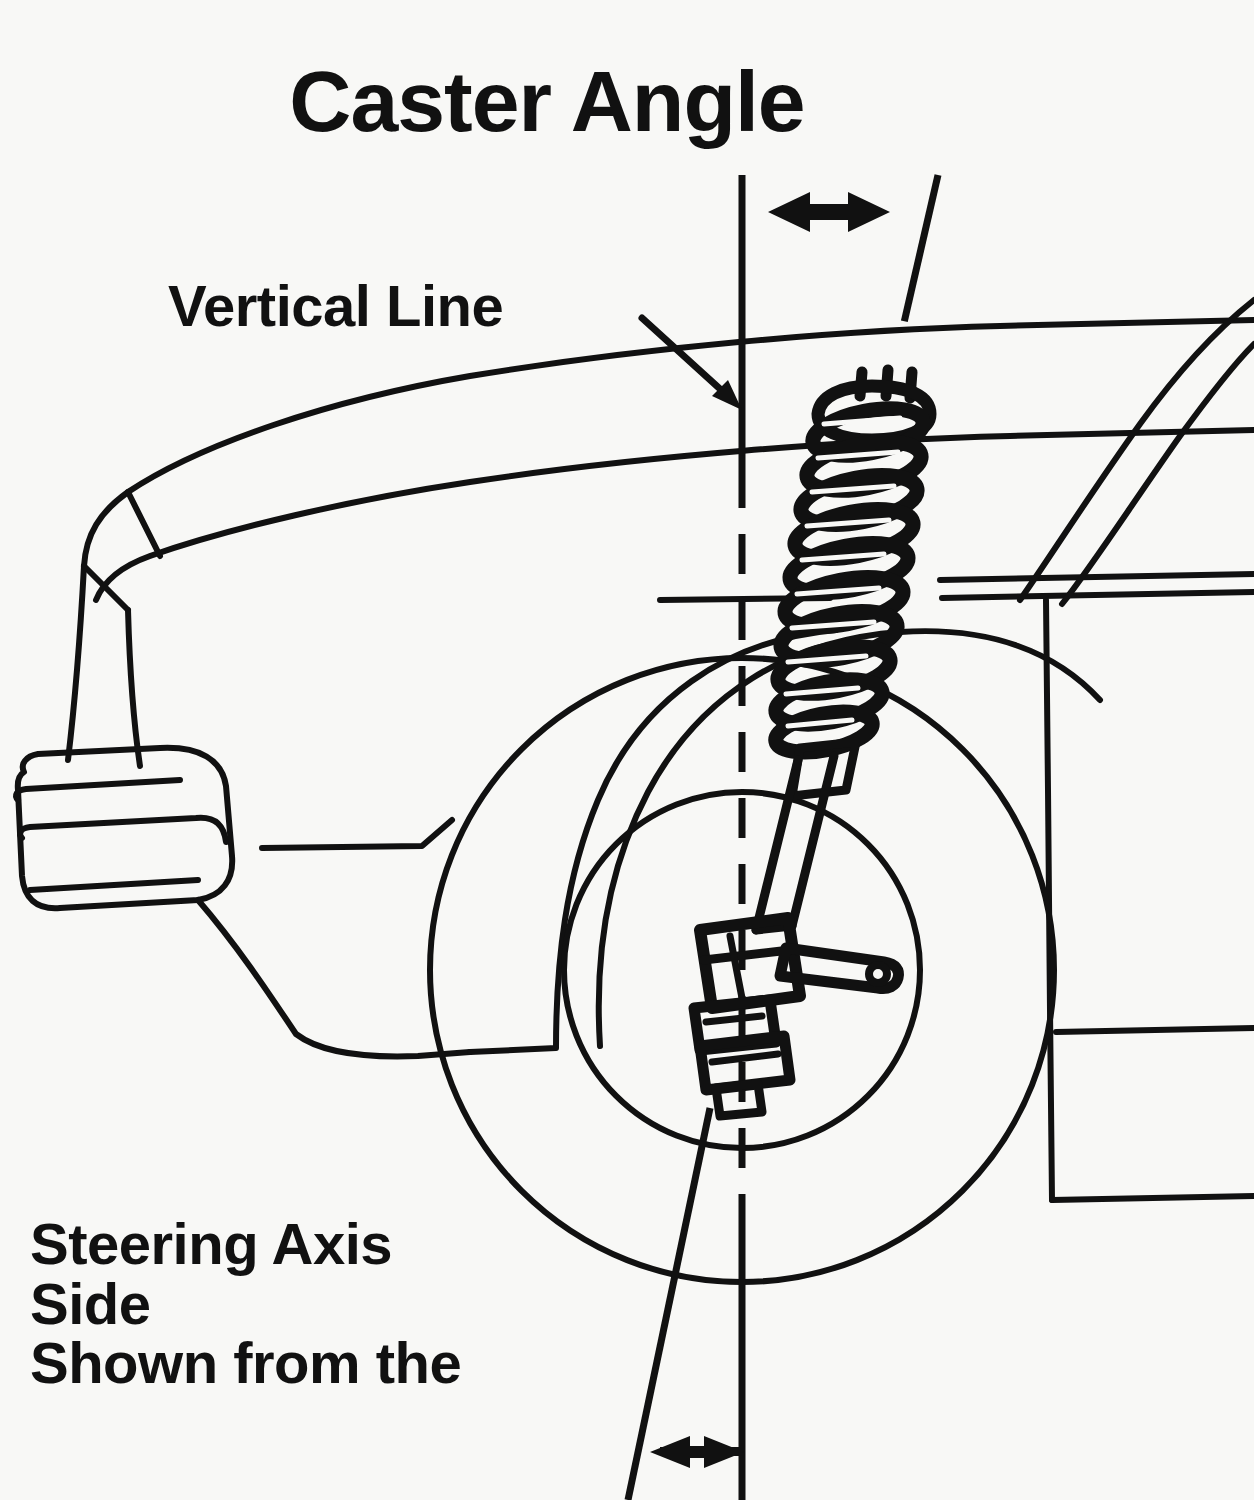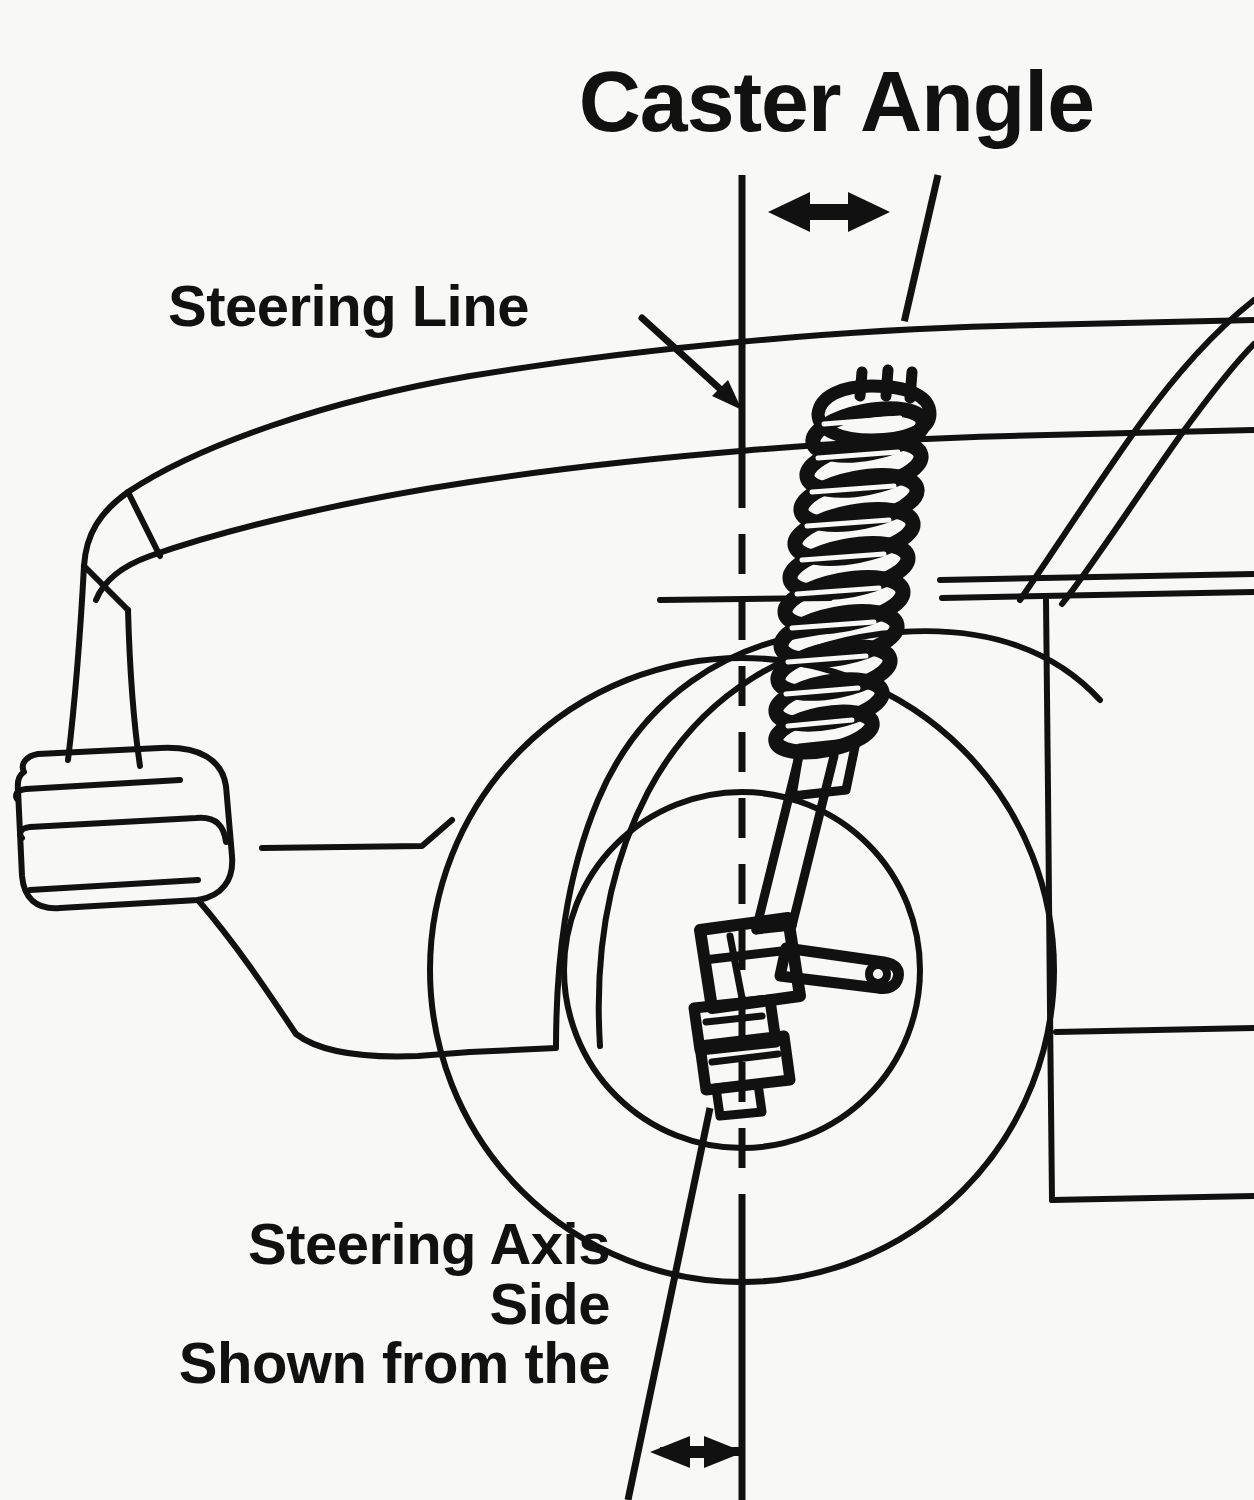--- a/index.html
+++ b/index.html
@@ -28,36 +28,36 @@
     color: #111111;
     font-family: "Liberation Sans", sans-serif;
     font-weight: bold;
     white-space: nowrap;
     letter-spacing: -0.5px;
   }
   #title-text {
     left: 0;
     top: 52px;
     width: 1254px;
-    text-align: right;
+    text-align: center;
     font-size: 86px;
     letter-spacing: -1px;
     padding-right: 160px;
     box-sizing: border-box;
   }
   #vertical-line-label {
     left: 168px;
     top: 272px;
     font-size: 58px;
   }
   #steering-axis-label {
     left: 30px;
     top: 1214px;
     width: 580px;
-    text-align: right;
+    text-align: left;
     font-size: 58px;
     white-space: normal;
     line-height: 1.03;
   }
   .sa-line { display: block; }
 </style>
 </head>
 <body>
 
 <div id="stage">
@@ -236,21 +236,21 @@
       <g>
         <path d="M 642 318 L 730 398" stroke="#111111" stroke-width="7" fill="none"></path>
         <path d="M 742 410 L 712 396 L 728 380 Z" fill="#111111" stroke="none"></path>
       </g>
 
     </g>
   </svg>
 
   <div class="txt" id="title-text">Caster Angle</div>
 
-  <div class="txt" id="vertical-line-label">Steering Line</div>
+  <div class="txt" id="vertical-line-label">Vertical Line</div>
 
   <div class="txt" id="steering-axis-label">
     <span class="sa-line">Steering Axis</span>
     <span class="sa-line">Side</span>
     <span class="sa-line">Shown from the</span>
   </div>
 
 </div>
 
 </body></html>

